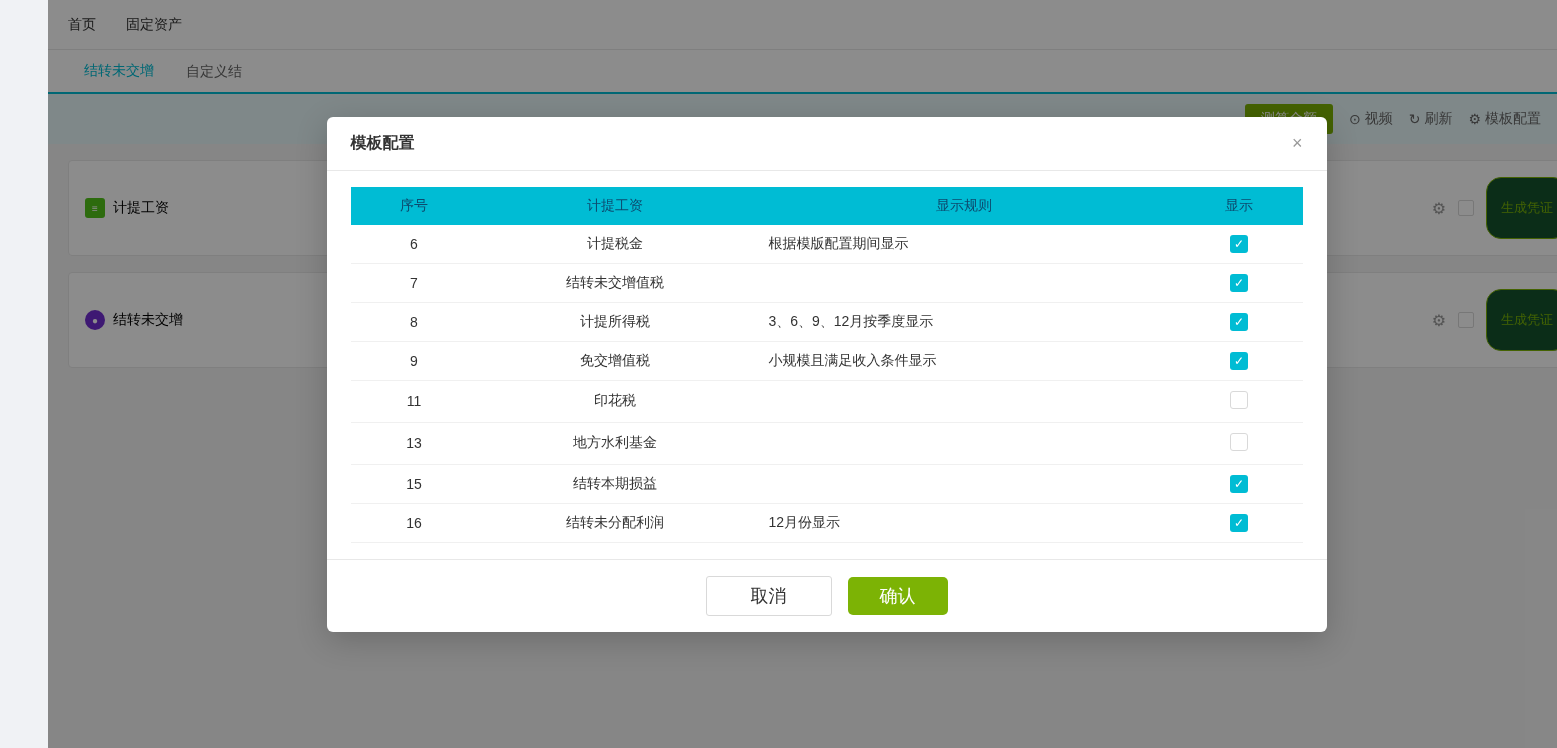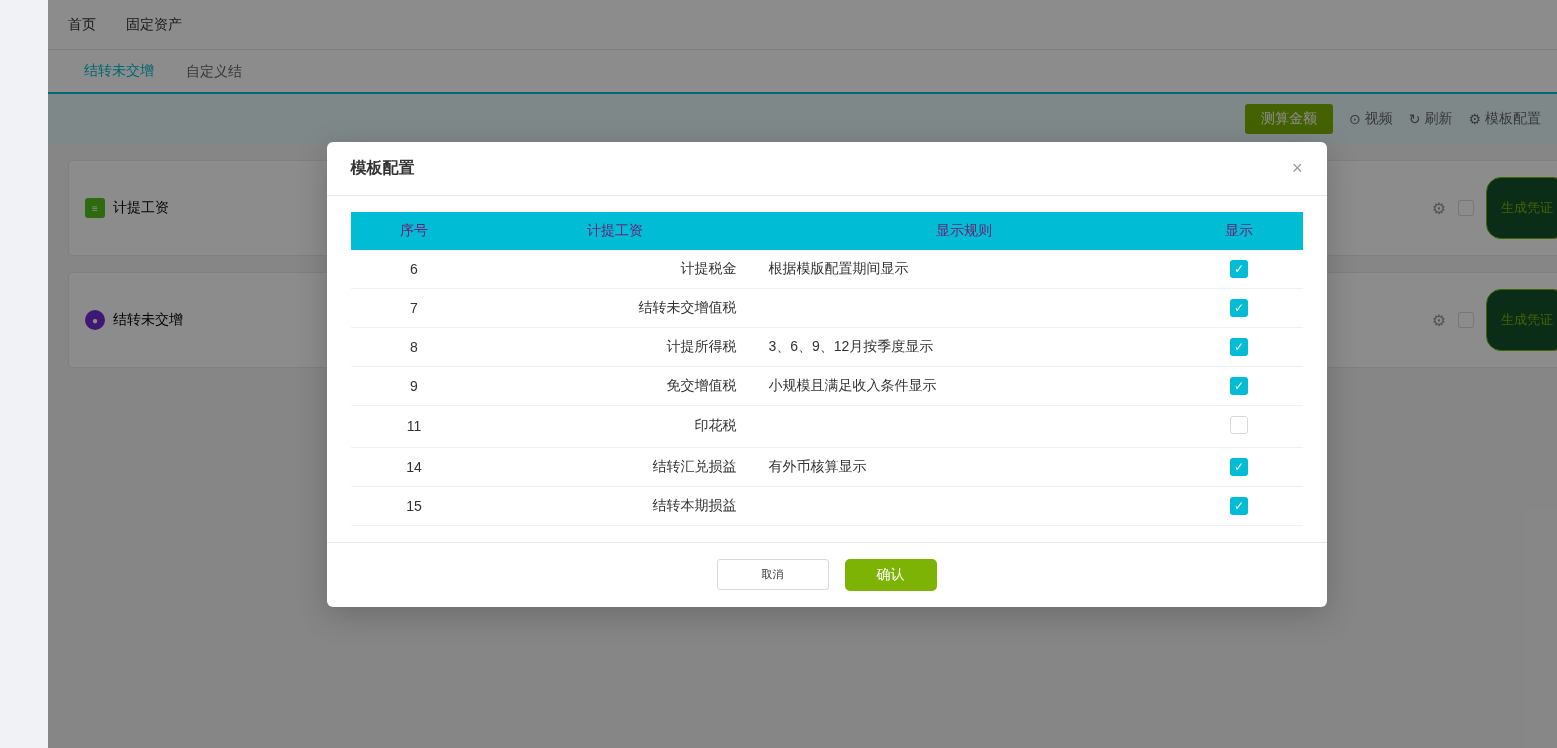--- a/index.html
+++ b/index.html
@@ -216,39 +216,39 @@
       flex: 1;
       overflow-y: auto;
       padding: 16px 24px;
     }
     .config-table {
       width: 100%;
       border-collapse: collapse;
     }
     .config-table thead tr {
       background: #00bcd4;
-      color: #701a75;
+      color: #0c4a6e;
     }
     .config-table thead th {
       padding: 10px 16px;
       text-align: center;
       font-weight: normal;
       font-size: 14px;
     }
     .config-table tbody tr {
       border-bottom: 1px solid #f0f0f0;
     }
     .config-table tbody td {
       padding: 10px 16px;
       text-align: center;
       font-size: 14px;
       color: #333;
     }
     .config-table tbody td.name-col {
-      text-align: right;
+      text-align: center;
     }
     .config-table tbody td.rule-col {
       text-align: left;
     }
 
     
     .cb-checked {
       width: 18px;
       height: 18px;
       background: #00bcd4;
@@ -292,30 +292,30 @@
       padding: 16px 24px;
       border-top: 1px solid #e8e8e8;
     }
     .btn-cancel {
       padding: 7px 44px;
       border: 1px solid #d9d9d9;
       background: #fff;
       color: #333;
       border-radius: 3px;
       cursor: pointer;
-      font-size: 11px;
+      font-size: 18px;
     }
     .btn-confirm {
       padding: 7px 32px;
       border: none;
       background: #7cb305;
       color: #fff;
       border-radius: 5px;
       cursor: pointer;
-      font-size: 14px;
+      font-size: 18px;
     }
 
     
     .toolbar-right {
       display: flex;
       align-items: center;
       gap: 16px;
       margin-left: auto;
     }
   </style>
@@ -433,31 +433,37 @@
                 <td class="rule-col">小规模且满足收入条件显示</td>
                 <td><div class="cb-checked">✓</div></td>
               </tr>
               <tr>
                 <td>11</td>
                 <td class="name-col">印花税</td>
                 <td class="rule-col"></td>
                 <td><div class="cb-unchecked"></div></td>
               </tr>
               <tr>
-                <td>14</td>
-                <td class="name-col">结转汇兑损益</td>
-                <td class="rule-col">有外币核算显示</td>
-                <td><div class="cb-checked">✓</div></td>
+                <td>13</td>
+                <td class="name-col">地方水利基金</td>
+                <td class="rule-col"></td>
+                <td><div class="cb-unchecked"></div></td>
               </tr>
               <tr>
                 <td>15</td>
                 <td class="name-col">结转本期损益</td>
                 <td class="rule-col"></td>
                 <td><div class="cb-checked">✓</div></td>
               </tr>
+              <tr>
+                <td>16</td>
+                <td class="name-col">结转未分配利润</td>
+                <td class="rule-col">12月份显示</td>
+                <td><div class="cb-checked">✓</div></td>
+              </tr>
             </tbody>
         </table>
       </div>
 
       <div class="modal-footer">
         <button class="btn-cancel">取消</button>
         <button class="btn-confirm">确认</button>
       </div>
     </div>
   </div>

